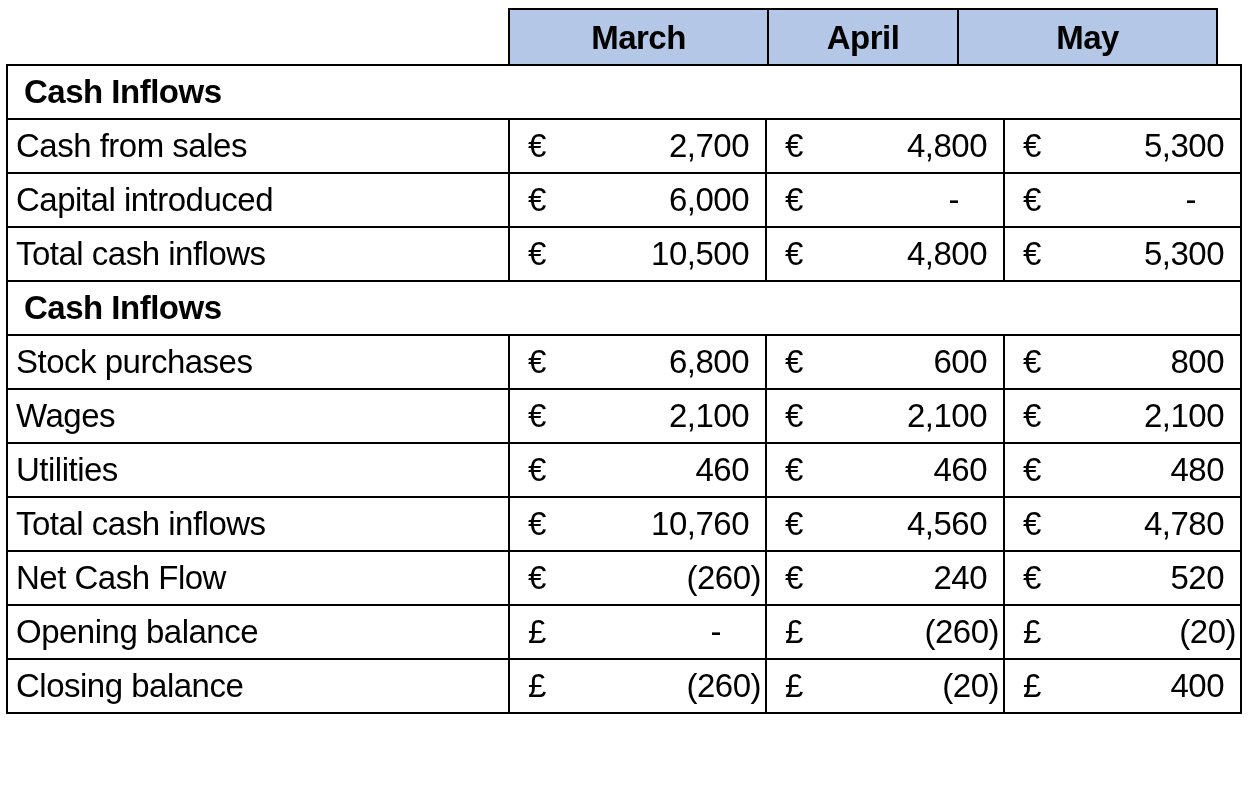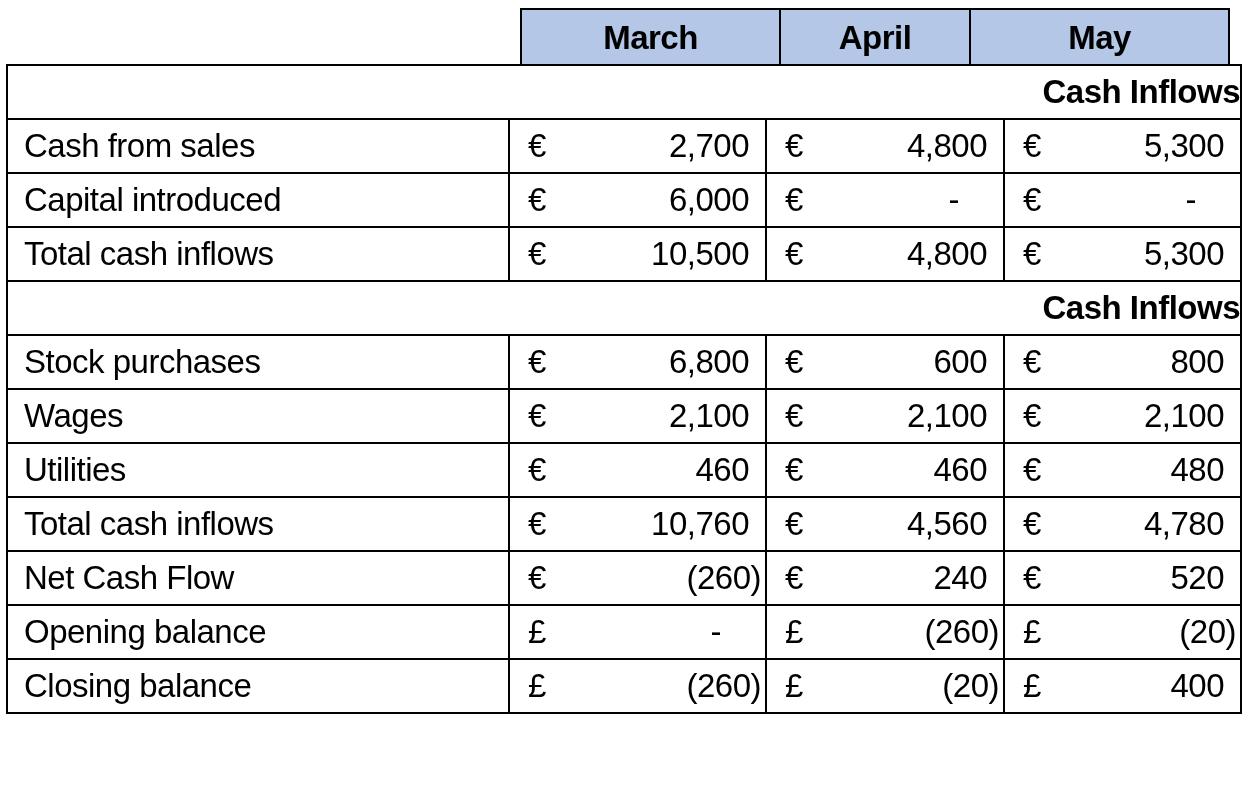--- a/index.html
+++ b/index.html
@@ -1,28 +1,28 @@
 <!DOCTYPE html>
 <html><head>
 <meta charset="utf-8">
 <style>
   html, body { margin:0; padding:0; background:#ffffff; }
   body { width:1250px; height:804px; position:relative; overflow:hidden;
          font-family:"Liberation Sans", sans-serif; color:#000; }
-  .hdr { position:absolute; top:8px; left:520px; height:56px; display:flex;
+  .hdr { position:absolute; top:8px; left:508px; height:56px; display:flex;
          border:2px solid #000; border-bottom:none; background:#b4c7e7; box-sizing:border-box; }
   .hdr .hc { height:56px; display:flex; align-items:center; justify-content:center;
              font-weight:bold; font-size:33px; box-sizing:border-box; letter-spacing:-0.5px; }
   .hdr .hc + .hc { border-left:2px solid #000; }
   table { position:absolute; top:64px; left:6px; border-collapse:collapse; table-layout:fixed; }
   td { border:2px solid #000; height:54px; padding:0; box-sizing:border-box; font-size:33px;
        white-space:nowrap; overflow:hidden; letter-spacing:-0.5px; }
-  td.label { padding-left:16px; }
+  td.label { padding-left:8px; }
   td.bold { font-weight:normal; }
-  td.section { font-weight:bold; padding-left:24px;text-align:right; }
+  td.section { font-weight:bold; padding-left:16px; }
   .cell { display:flex; justify-content:space-between; align-items:center; padding:0 4px 0 18px; }
   .cell .cur { }
   .cell .val { text-align:right; }
   .cell .val.pos { padding-right:12px; }
 </style>
 </head>
 <body>
 
 <div class="hdr">
   <div class="hc" style="width:257px">March</div>

